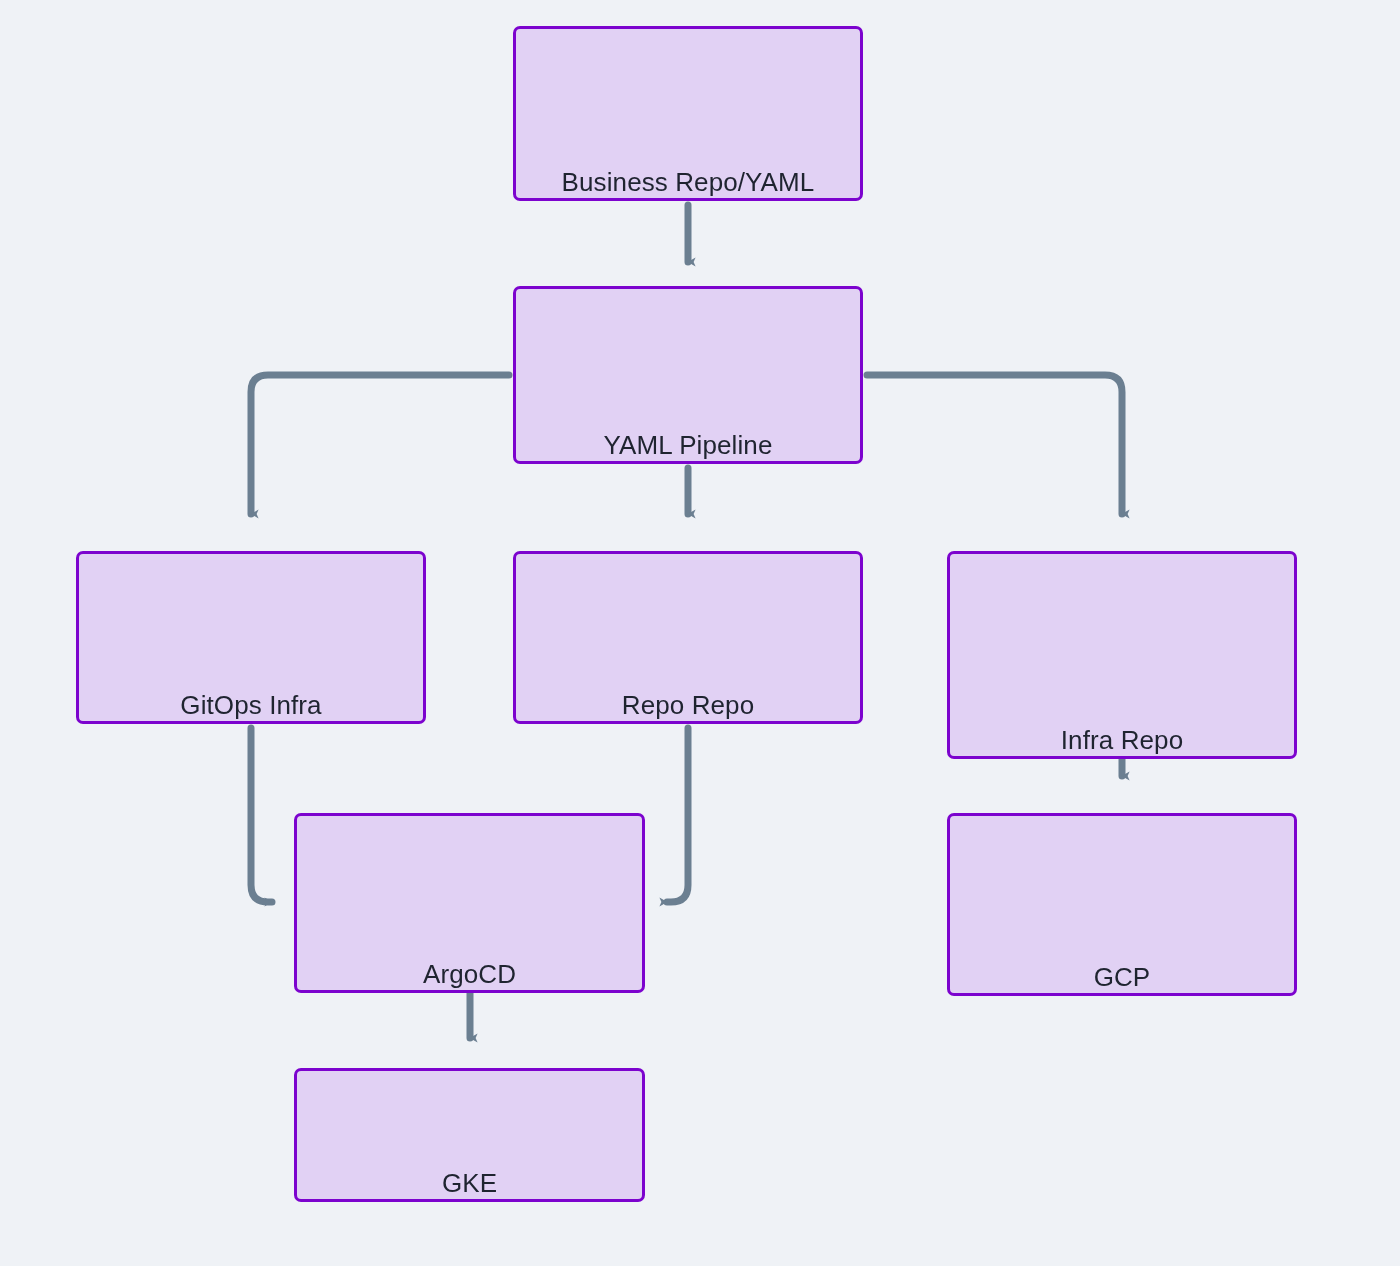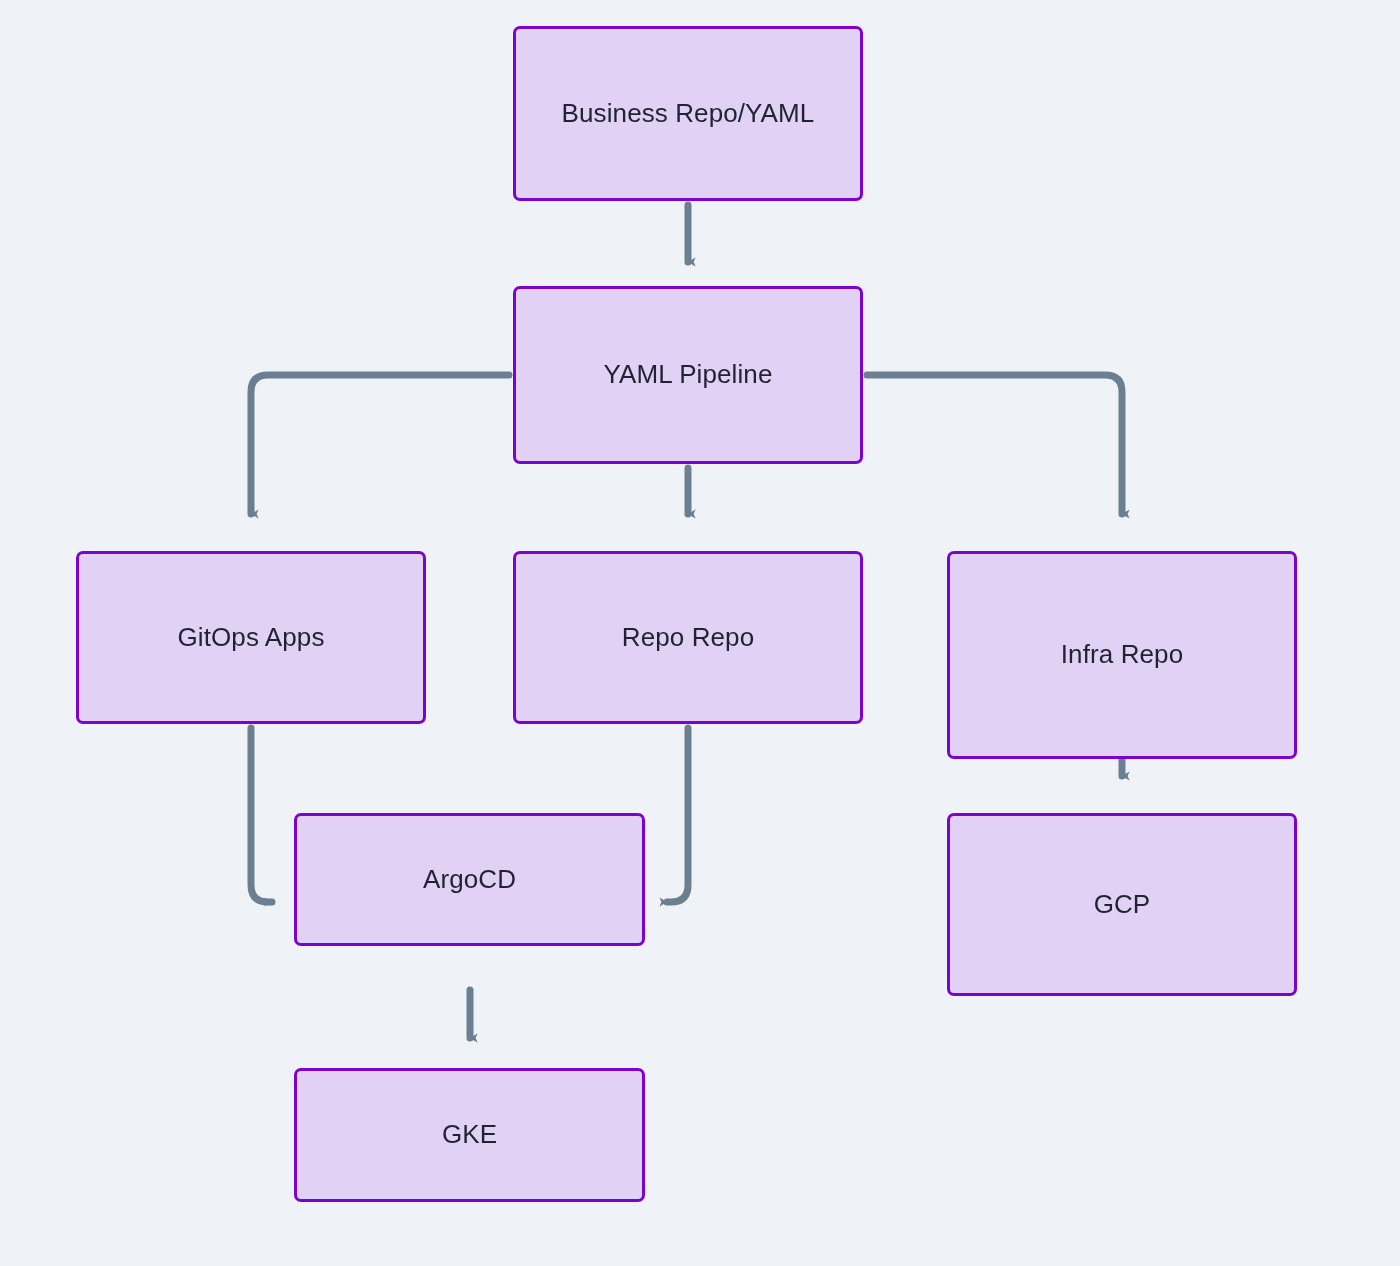--- a/index.html
+++ b/index.html
@@ -26,21 +26,21 @@
     height: 1266px;
     pointer-events: none;
   }
   .flow-node {
     position: absolute;
     box-sizing: border-box;
     background: #e1d1f4;
     border: 3px solid #7c03ce;
     border-radius: 7px;
     display: flex;
-    align-items: center;
+    align-items: flex-end;
     justify-content: center;
     z-index: 2;
   }
   .flow-node-label {
     color: #1f2430;
     font-size: 26px;
     font-weight: 400;
     line-height: 1.2;
     text-align: center;
     letter-spacing: 0.1px;
@@ -87,32 +87,32 @@
 
   <div class="flow-node" style="left:513px; top:26px; width:350px; height:175px;">
     <span class="flow-node-label">Business Repo/YAML</span>
   </div>
 
   <div class="flow-node" style="left:513px; top:286px; width:350px; height:178px;">
     <span class="flow-node-label">YAML Pipeline</span>
   </div>
 
   <div class="flow-node" style="left:76px; top:551px; width:350px; height:173px;">
-    <span class="flow-node-label">GitOps Apps</span>
+    <span class="flow-node-label">GitOps Infra</span>
   </div>
 
   <div class="flow-node" style="left:513px; top:551px; width:350px; height:173px;">
     <span class="flow-node-label">Repo Repo</span>
   </div>
 
   <div class="flow-node" style="left:947px; top:551px; width:350px; height:208px;">
     <span class="flow-node-label">Infra Repo</span>
   </div>
 
-  <div class="flow-node" style="left:294px; top:813px; width:351px; height:133px;">
+  <div class="flow-node" style="left:294px; top:813px; width:351px; height:180px;">
     <span class="flow-node-label">ArgoCD</span>
   </div>
 
   <div class="flow-node" style="left:947px; top:813px; width:350px; height:183px;">
     <span class="flow-node-label">GCP</span>
   </div>
 
   <div class="flow-node" style="left:294px; top:1068px; width:351px; height:134px;">
     <span class="flow-node-label">GKE</span>
   </div>

